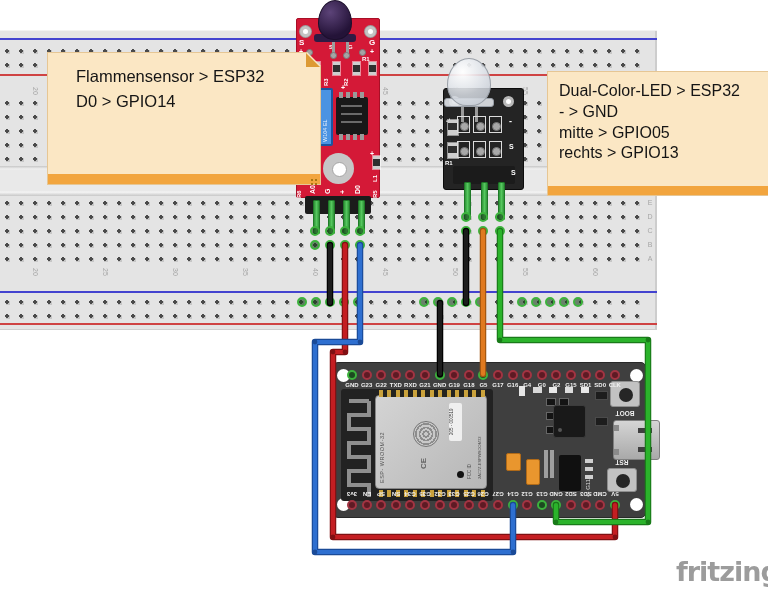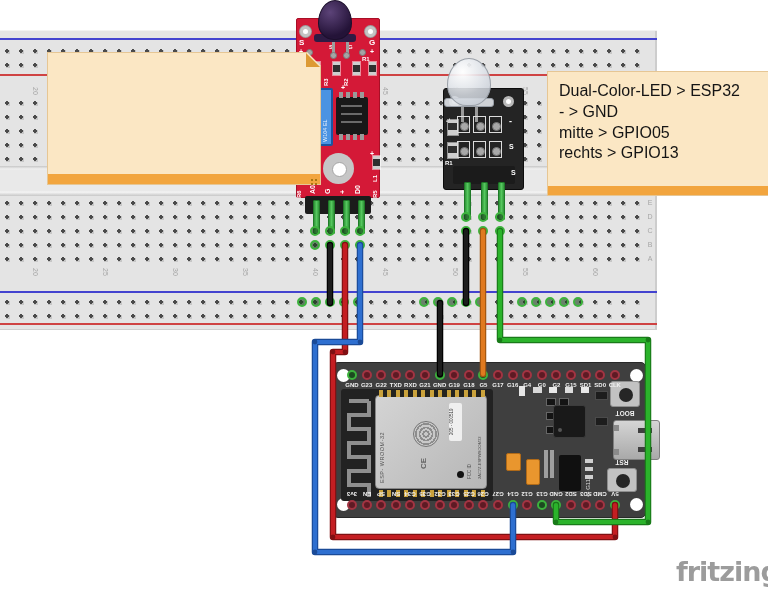--- a/index.html
+++ b/index.html
@@ -431,20 +431,22 @@
         <path d="M360,245 L360,342 L315,342 L315,552 L513,552 L513,505" fill="none" stroke="#2e6fd0" stroke-width="4.2" stroke-linecap="round" stroke-linejoin="round"></path>
         <circle cx="360" cy="342" r="2.4" fill="#1a4a97"></circle>
         <circle cx="315" cy="342" r="2.4" fill="#1a4a97"></circle>
         <circle cx="315" cy="552" r="2.4" fill="#1a4a97"></circle>
         <circle cx="513" cy="552" r="2.4" fill="#1a4a97"></circle>
       </g>
     </svg>
 
   <div id="note-flame" class="note" style="left:47px;top:52px;width:236px;height:120px;padding:11px 8px 0 28px;">
     <div class="fold"></div>
+    <div class="noteline">Flammensensor &gt; ESP32</div>
+    <div class="noteline">D0 &gt; GPIO14</div>
     <div class="bar" style="height:10px;">
         <i class="grip"></i>
       </div>
   </div>
   <div id="note-led" class="note" style="left:547px;top:71px;width:219px;height:114px;padding:9px 4px 0 11px;">
 
     <div class="noteline">Dual-Color-LED &gt; ESP32</div>
     <div class="noteline">- &gt; GND</div>
     <div class="noteline">mitte &gt; GPIO05</div>
     <div class="noteline">rechts &gt; GPIO13</div>

